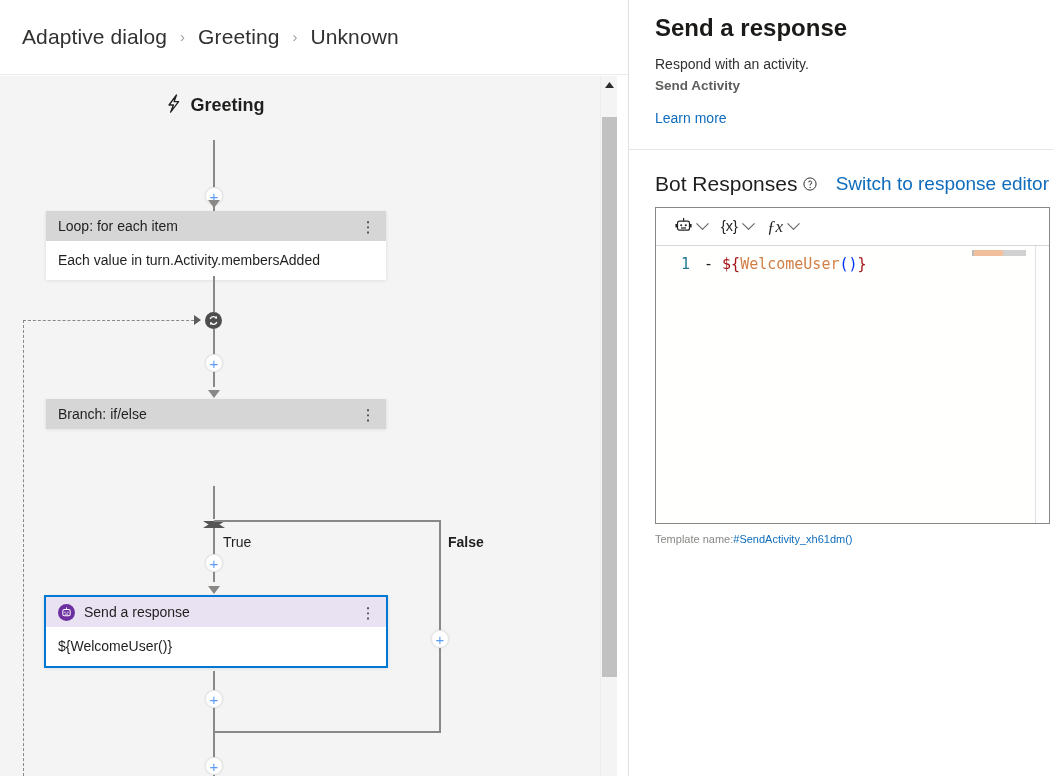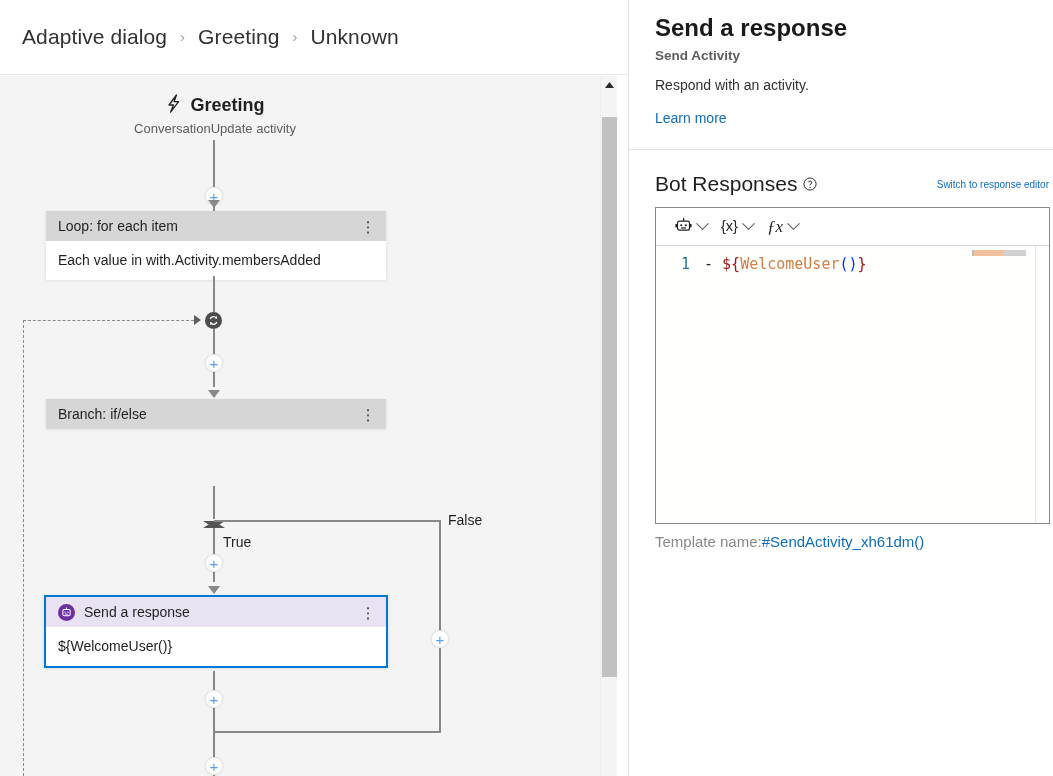--- a/index.html
+++ b/index.html
@@ -209,21 +209,21 @@
     margin-top: 22px; padding-right: 4px;
   }
   #responses-label {
     font-size: 21px; color: #201f1e;
   }
   #help-icon {
     margin-left: 6px; color: #323130; display: flex; align-items: center;
   }
   #switch-editor {
     margin-left: auto;
-    font-size: 10px; color: #0f6cbd; cursor: pointer; text-decoration: none;
+    font-size: 19px; color: #0f6cbd; cursor: pointer; text-decoration: none;
   }
 
   #lg-editor {
     margin-top: 11px;
     width: 395px; height: 317px;
     border: 1px solid #8a8886;
     background: #ffffff;
     display: flex; flex-direction: column;
   }
   #lg-toolbar {
@@ -271,21 +271,21 @@
     opacity: .85;
   }
   #code-scrollbar {
     position: absolute; top: 0; right: 0;
     width: 14px; height: 100%;
     border-left: 1px solid #e2e2e2;
     background: #ffffff;
   }
   #template-name {
     margin-top: 9px;
-    font-size: 15px;
+    font-size: 11px;
   }
   #template-name-label { color: #8a8886; }
   #template-name-value { color: #0f6cbd; cursor: pointer; }
 </style>
 </head>
 <body>
 
 <div id="app">
 
   <div id="left-pane">
@@ -302,34 +302,33 @@
 
       <div class="flow" id="flow-title">
         <div class="title-row">
           <span>
             <svg width="17" height="19" viewBox="0 0 17 19">
               <path d="M11.5 1 L4 11 H8.4 L5.6 18.2 L13.6 7.6 H9.1 Z" fill="none" stroke="#201f1e" stroke-width="1.3" stroke-linejoin="round"></path>
             </svg>
           </span>
           <span class="title-text">Greeting</span>
         </div>
-        <div class="subtitle">ConversationUpdate activity</div>
       </div>
 
       <div class="flow edge-v" style="left:213px; top:64px; height:52px;"></div>
       <div class="flow plus-node" style="left:205px; top:111px;">+</div>
       <div class="flow edge-v" style="left:213px; top:129px; height:17px;"></div>
       <div class="flow arrow-down" style="left:208px; top:124px;"></div>
 
       <div class="flow node-card" id="node-loop" style="left:46px; top:135px;">
         <div class="node-head">
           <span class="head-label">Loop: for each item</span>
           <span class="node-dots">⋮</span>
         </div>
-        <div class="node-body">Each value in with.Activity.membersAdded</div>
+        <div class="node-body">Each value in turn.Activity.membersAdded</div>
       </div>
 
       <div class="flow edge-v" style="left:213px; top:200px; height:36px;"></div>
       <div class="flow loop-icon" style="left:205px; top:236px;">
         <svg width="11" height="11" viewBox="0 0 12 12">
           <path d="M2.4 4.4 A3.8 3.8 0 0 1 9.2 3.6" fill="none" stroke="#ffffff" stroke-width="1.4"></path>
           <path d="M9.6 7.6 A3.8 3.8 0 0 1 2.8 8.4" fill="none" stroke="#ffffff" stroke-width="1.4"></path>
           <path d="M9.6 1 L9.8 4.2 L6.8 3.4 Z" fill="#ffffff"></path>
           <path d="M2.4 11 L2.2 7.8 L5.2 8.6 Z" fill="#ffffff"></path>
         </svg>
@@ -347,21 +346,21 @@
           <span class="head-label">Branch: if/else</span>
           <span class="node-dots">⋮</span>
         </div>
       </div>
 
       <div class="flow edge-v" style="left:213px; top:410px; height:33px;"></div>
       <div class="flow diamond" style="left:203px; top:445px;"></div>
 
       <div class="flow edge-h" style="left:214px; top:444px; width:226px;"></div>
       <div class="flow branch-label" style="left:223px; top:458px;">True</div>
-      <div class="flow branch-label" style="left:448px; top:436px;">False</div>
+      <div class="flow branch-label" style="left:448px; top:458px;font-weight:bold;">False</div>
 
       <div class="flow edge-v" style="left:213px; top:452px; height:54px;"></div>
       <div class="flow plus-node" style="left:205px; top:478px;">+</div>
       <div class="flow edge-v" style="left:439px; top:444px; height:212px;"></div>
       <div class="flow plus-node" style="left:431px; top:554px;">+</div>
       <div class="flow arrow-down" style="left:208px; top:510px;"></div>
 
       <div class="flow node-card" id="node-send" style="left:44px; top:519px;">
         <div class="node-head">
           <span class="bot-badge">
@@ -395,22 +394,22 @@
         </div>
         <div id="scroll-thumb"></div>
       </div>
 
     </div>
   </div>
 
   <div id="right-pane">
 
     <div id="prop-title">Send a response</div>
+    <div id="prop-desc">Respond with an activity.</div>
     <div id="prop-subtitle">Send Activity</div>
-    <div id="prop-desc">Respond with an activity.</div>
     <a id="learn-more">Learn more</a>
     <div id="prop-divider"></div>
 
     <div id="responses-head">
       <span id="responses-label">Bot Responses</span>
       <span id="help-icon">
         <svg width="14" height="14" viewBox="0 0 14 14">
           <circle cx="7" cy="7" r="6.1" fill="none" stroke="#323130" stroke-width="1"></circle>
           <path d="M5.4 5.3 a1.65 1.65 0 1 1 1.75 2 v1.1" fill="none" stroke="#323130" stroke-width="1"></path>
           <circle cx="7.1" cy="10.4" r=".65" fill="#323130"></circle>

